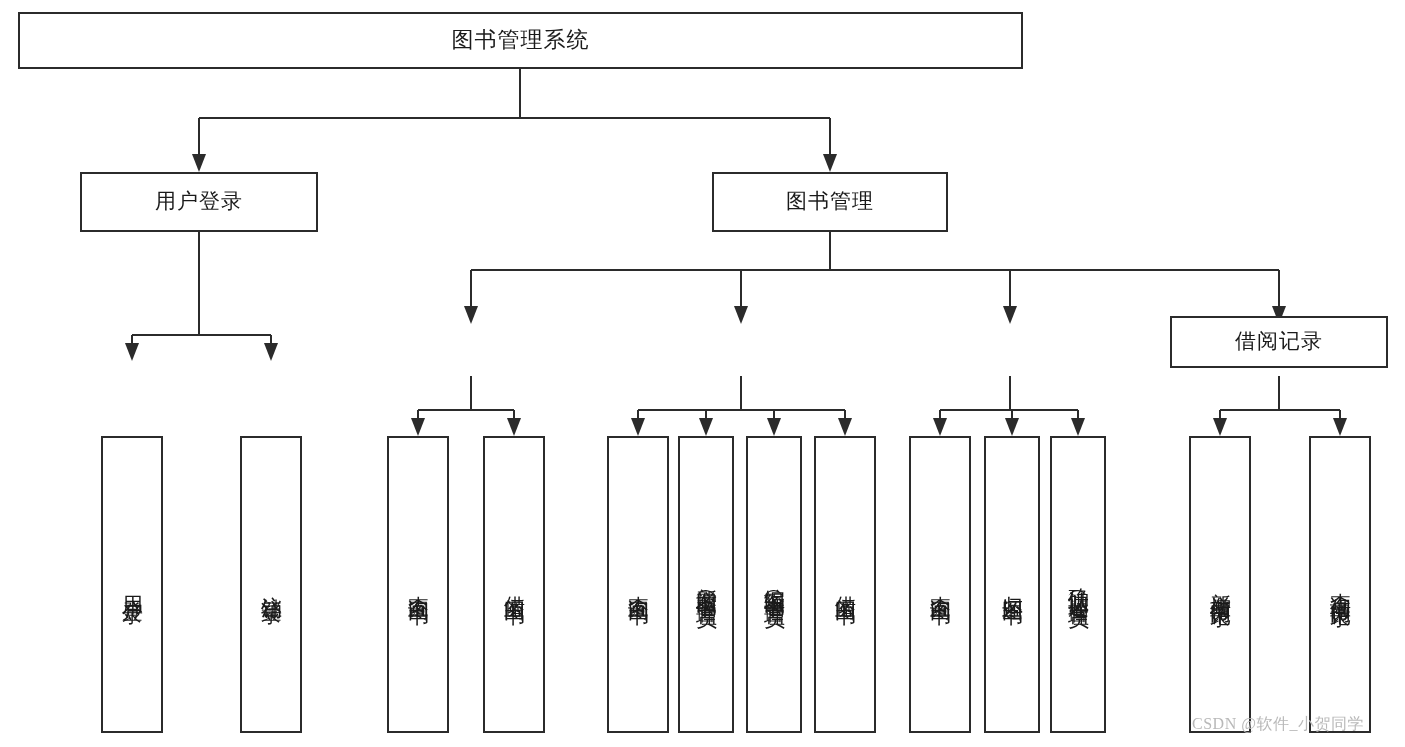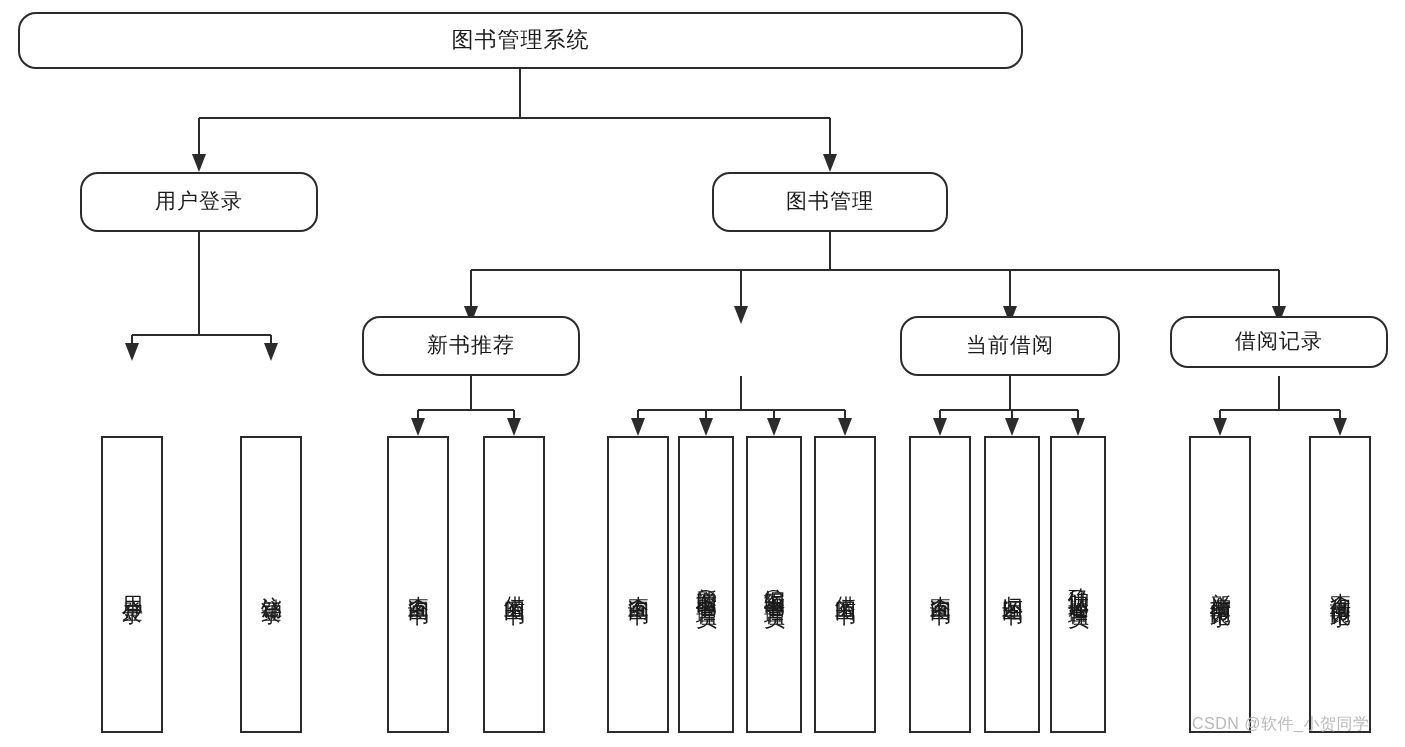--- a/index.html
+++ b/index.html
@@ -30,21 +30,20 @@
     background: #ffffff;
     display: flex;
     align-items: center;
     justify-content: center;
     color: #1a1a1a;
   }
   .node.horiz {
     font-size: 21px;
     line-height: 1.2;
     letter-spacing: 1px;
-    border-radius: 18px;
   }
   .node.vert {
     writing-mode: vertical-rl;
     text-orientation: upright;
     font-size: 21px;
     line-height: 1.28;
     letter-spacing: 3px;
     padding: 6px 0;
     align-items: center;
     justify-content: center;
@@ -52,21 +51,21 @@
   }
   .node.root {
     font-size: 22px;
   }
   .watermark {
     position: absolute;
     font-size: 16px;
     color: #b9b9b9;
     letter-spacing: 0.5px;
     white-space: nowrap;
-    font-family: Liberation Sans, sans-serif;
+    font-family: Liberation Serif, serif;
   }
 </style>
 </head>
 <body>
 
 <div id="canvas">
 
   <svg id="wires" viewBox="0 0 1405 747" xmlns="http://www.w3.org/2000/svg">
       <line x1="520" y1="69" x2="520" y2="118" stroke="#2b2b2b" stroke-width="2.5" shape-rendering="crispEdges"></line>
       <line x1="199" y1="118" x2="830" y2="118" stroke="#2b2b2b" stroke-width="2.5" shape-rendering="crispEdges"></line>
@@ -126,26 +125,20 @@
       <span>图书管理系统</span>
     </div>
 
   <div class="node horiz" id="n-l1-0" style="left: 80px; top: 172px; width: 238px; height: 60px;">
       <span>用户登录</span>
     </div>
   <div class="node horiz" id="n-l1-1" style="left: 712px; top: 172px; width: 236px; height: 60px; font-family: Liberation Serif, serif;">
       <span>图书管理</span>
     </div>
 
-  <div class="node horiz" id="n-l2-0" style="left: 362px; top: 316px; width: 218px; height: 60px;">
-      <span>新书推荐</span>
-    </div>
-  <div class="node horiz" id="n-l2-2" style="left: 900px; top: 316px; width: 220px; height: 60px;">
-      <span>当前借阅</span>
-    </div>
   <div class="node horiz" id="n-l2-3" style="left: 1170px; top: 316px; width: 218px; height: 52px;">
       <span>借阅记录</span>
     </div>
 
   <div class="node vert" id="n-lf-0" style="left: 101px; top: 436px; width: 62px; height: 297px;">
       <span>用户登录</span>
     </div>
   <div class="node vert" id="n-lf-1" style="left: 240px; top: 436px; width: 62px; height: 297px;">
       <span>注销登录</span>
     </div>

